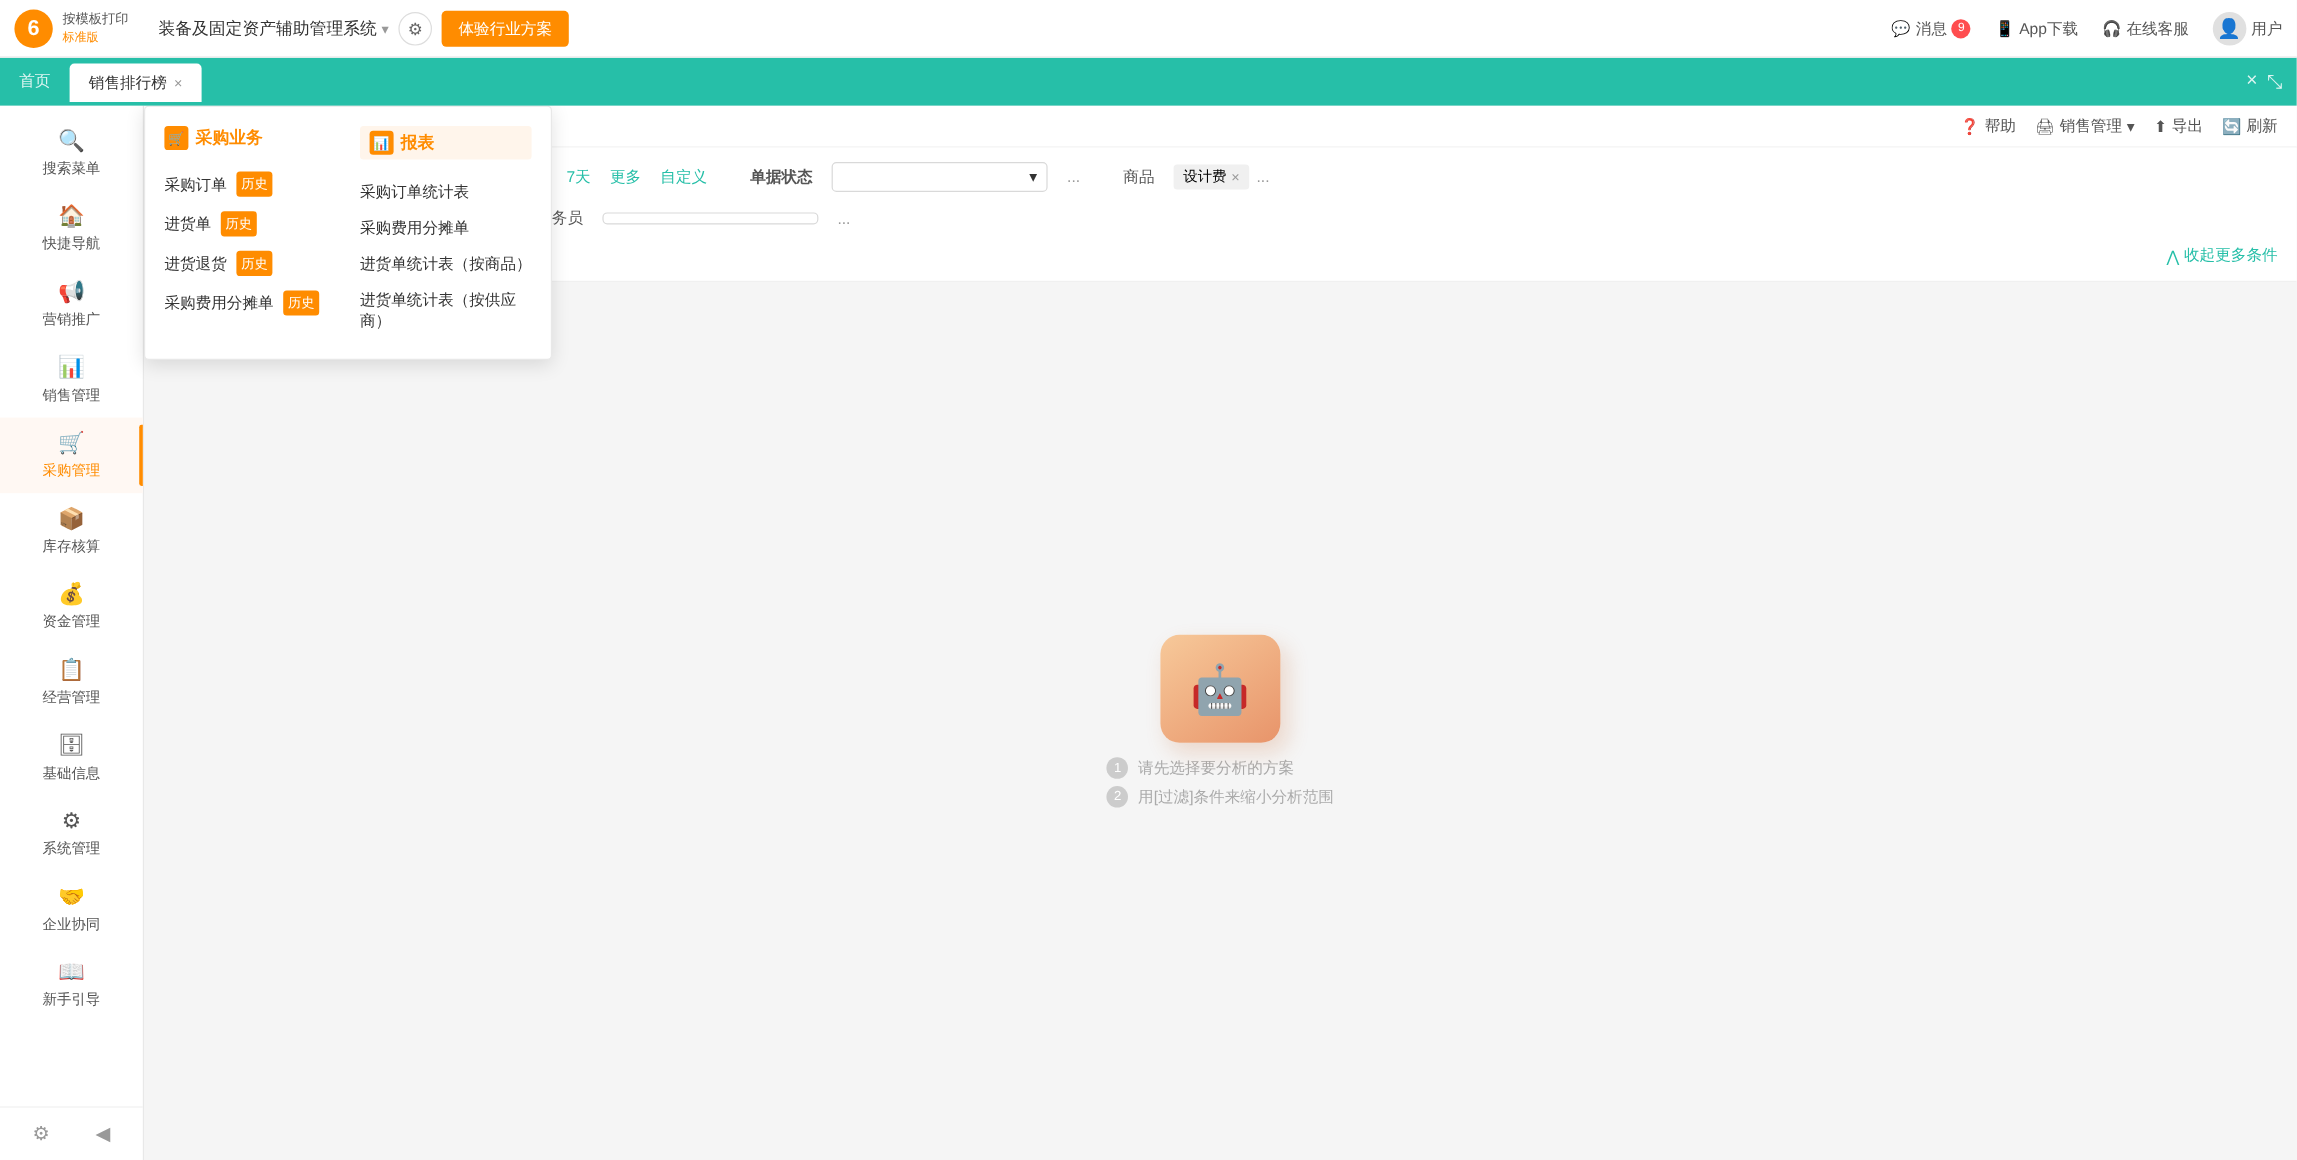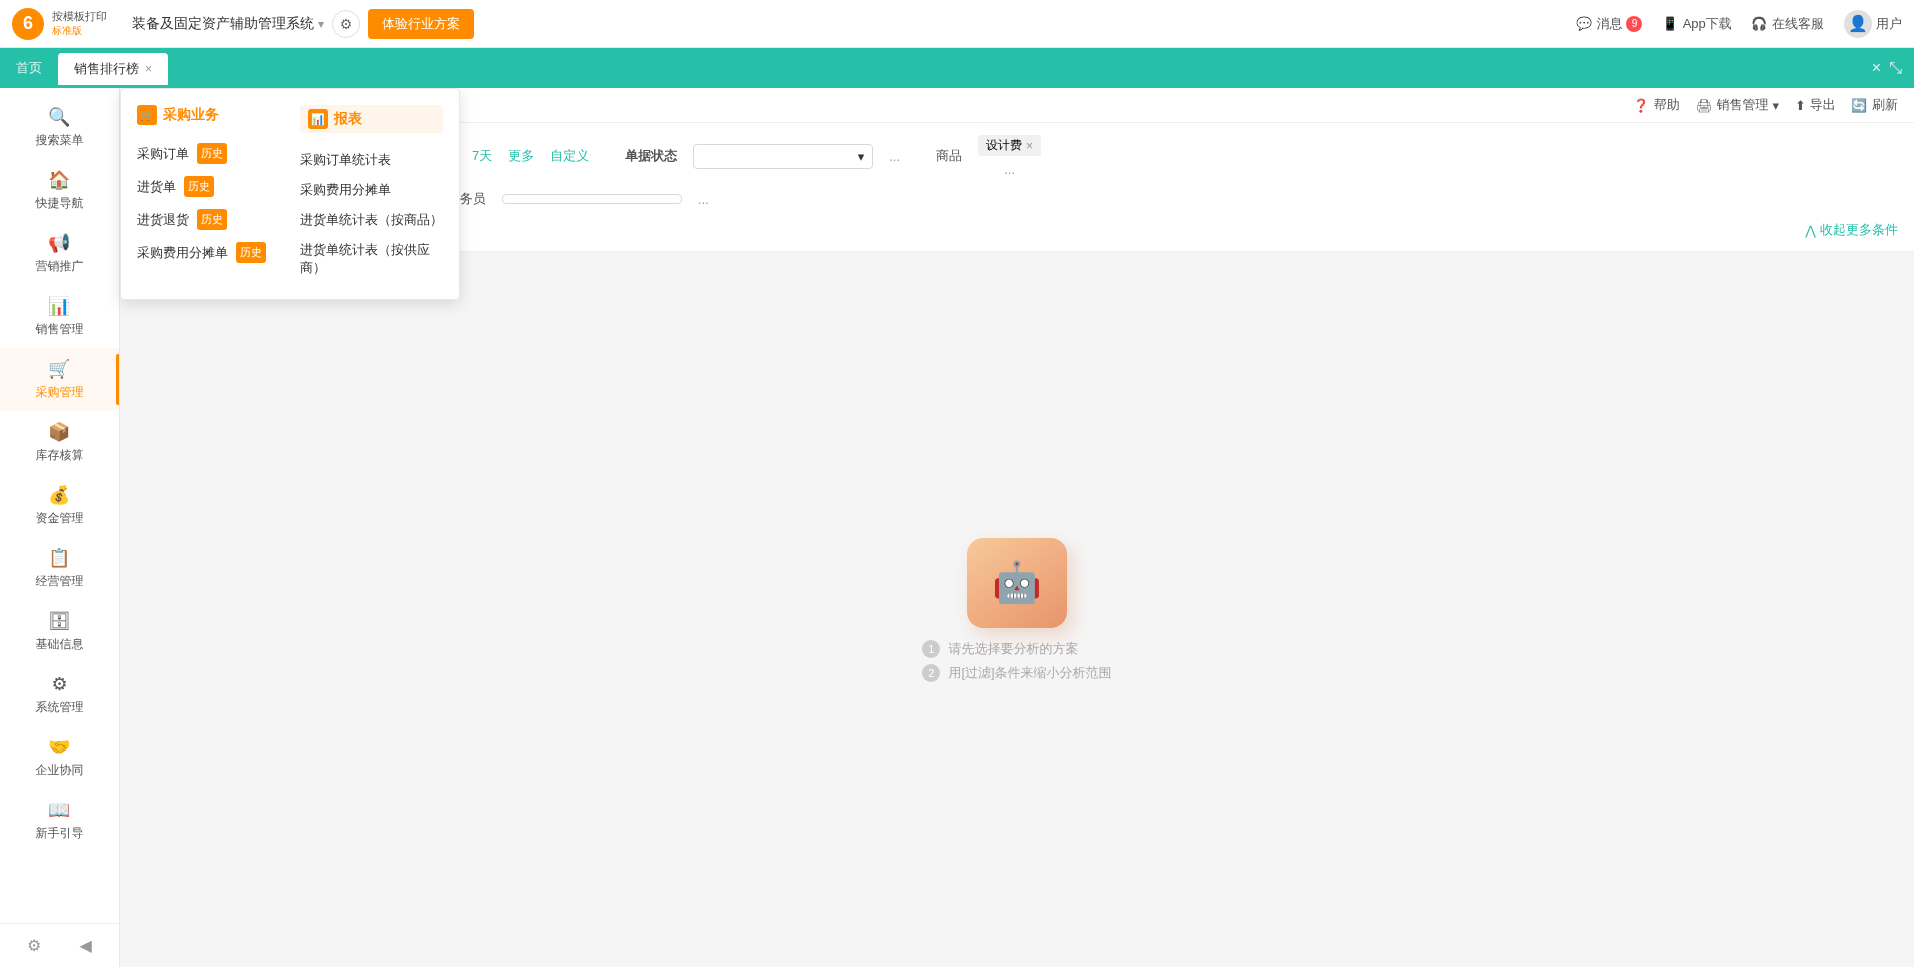--- a/index.html
+++ b/index.html
@@ -556,21 +556,21 @@
         <span class="custom-btn">自定义</span>
 
         <span class="filter-label" style="margin-left:20px;font-weight:bold;">单据状态</span>
         <div class="filter-select" style="min-width:180px;">
           <span></span>
           <span>▾</span>
         </div>
         <span class="dotdotdot">...</span>
 
         <span class="filter-label" style="margin-left:20px;">商品</span>
-        <div style="display:flex;align-items:center;gap:6px;flex-direction:column;">
+        <div style="display:flex;align-items:center;gap:6px;">
           <div class="filter-tag">
             <span>设计费</span>
             <span class="filter-tag-close">×</span>
           </div>
           <span class="dotdotdot">...</span>
         </div>
       </div>
 
       <div class="filter-row">
         <span class="filter-label">排名项目</span>

